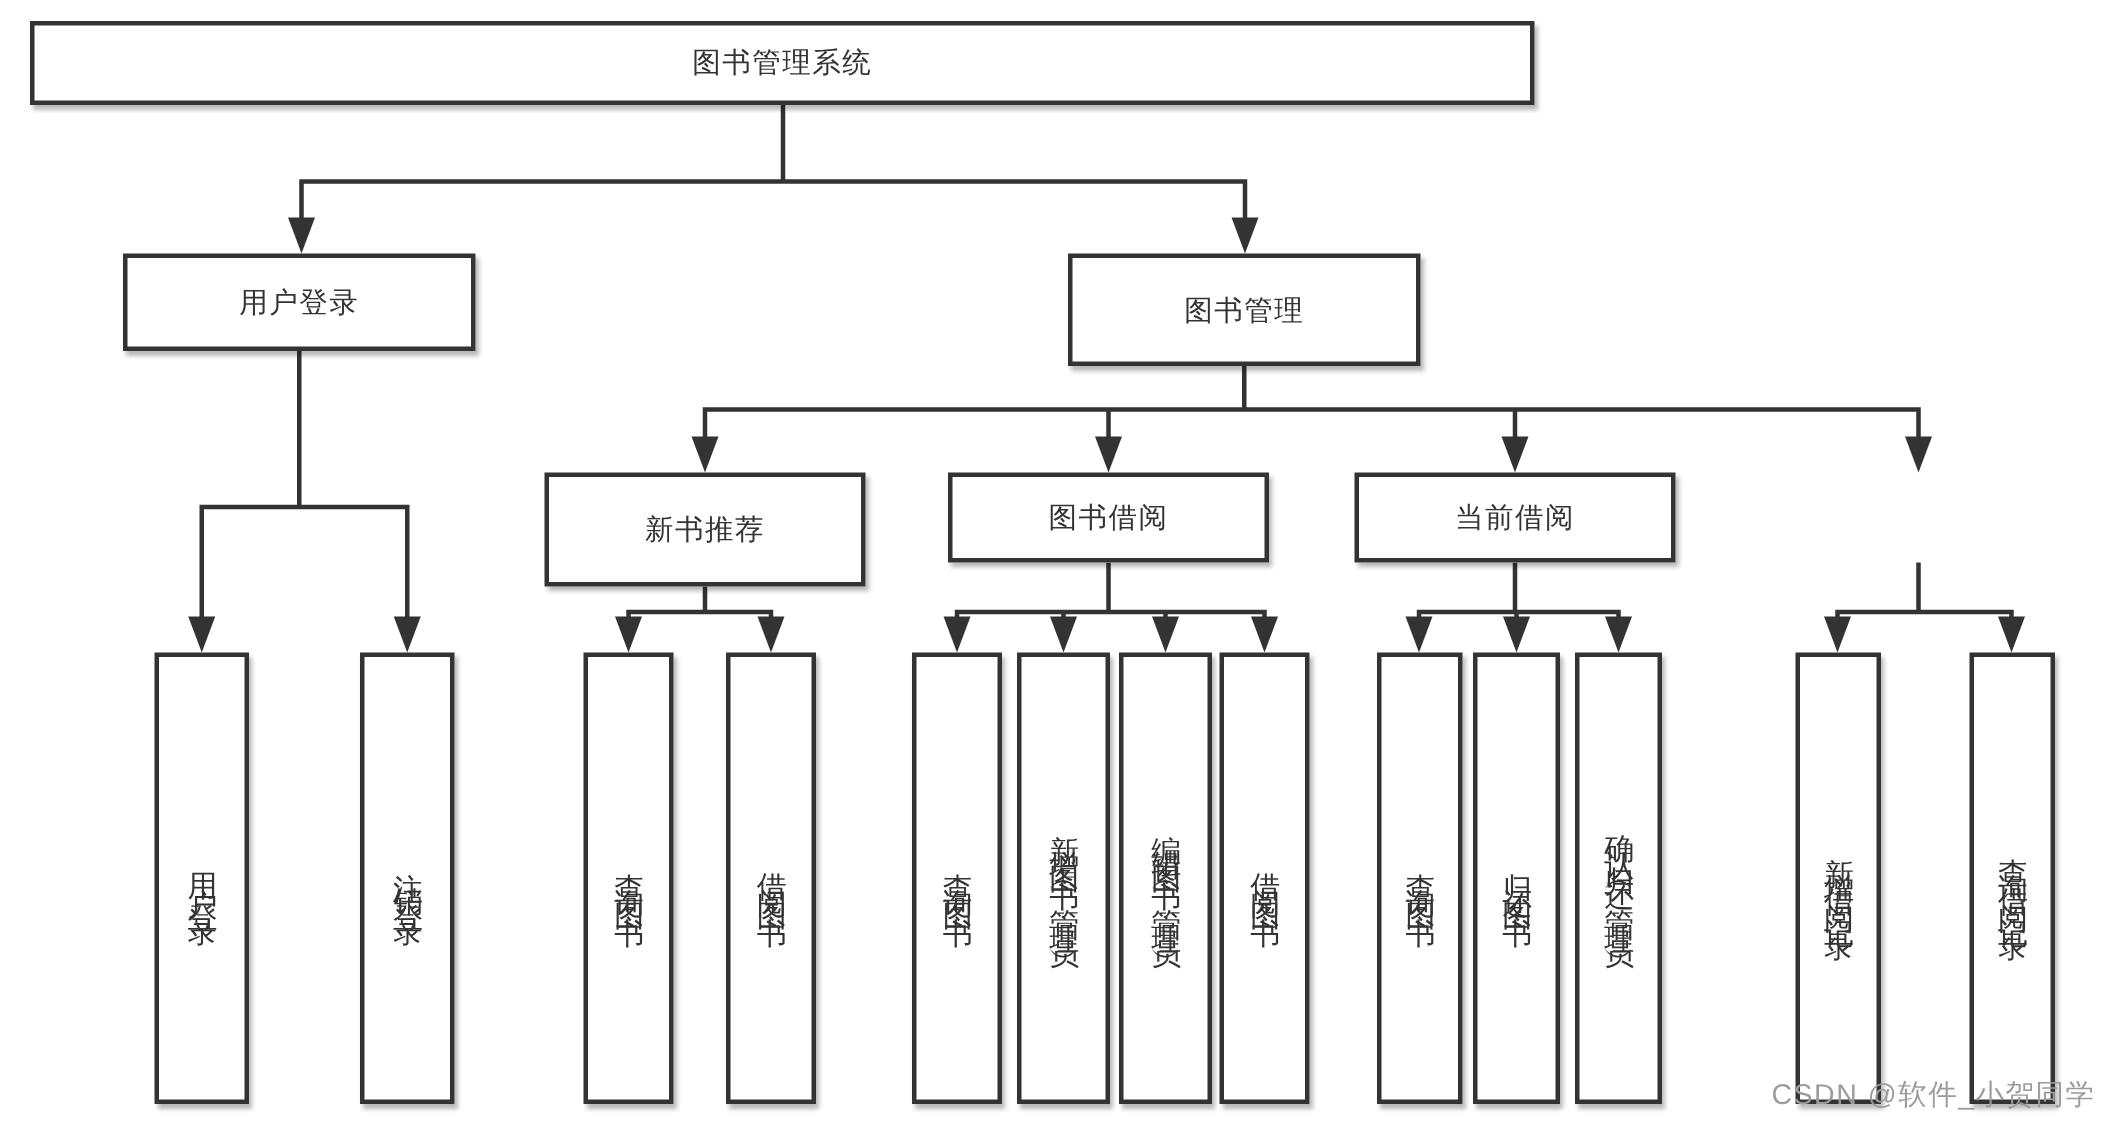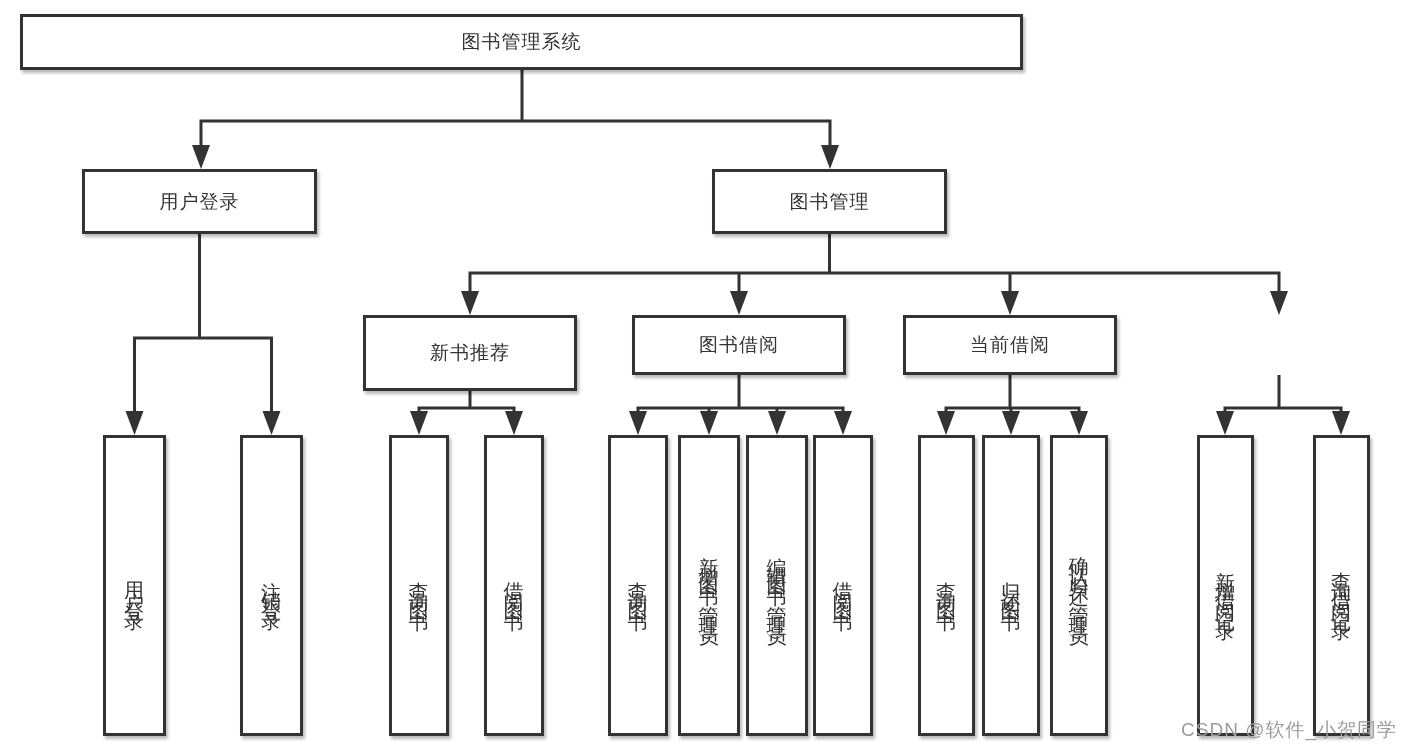--- a/index.html
+++ b/index.html
@@ -83,21 +83,21 @@
     </g>
   </svg>
 
   <div class="box" style="left:20px;top:14px;width:1003px;height:56px;">
     <span class="hlabel">图书管理系统</span>
   </div>
 
   <div class="box" style="left:82px;top:169px;width:235px;height:65px;">
     <span class="hlabel">用户登录</span>
   </div>
-  <div class="box" style="left:712px;top:169px;width:235px;height:65px;">
+  <div class="box" style="left:712px;top:169px;width:235px;height:75px;">
     <span class="hlabel">图书管理</span>
   </div>
 
   <div class="box" style="left:363px;top:315px;width:214px;height:76px;">
     <span class="hlabel">新书推荐</span>
   </div>
   <div class="box" style="left:903px;top:315px;width:214px;height:60px;">
     <span class="hlabel">当前借阅</span>
   </div>
   <div class="box" style="left:632px;top:315px;width:214px;height:60px;">

